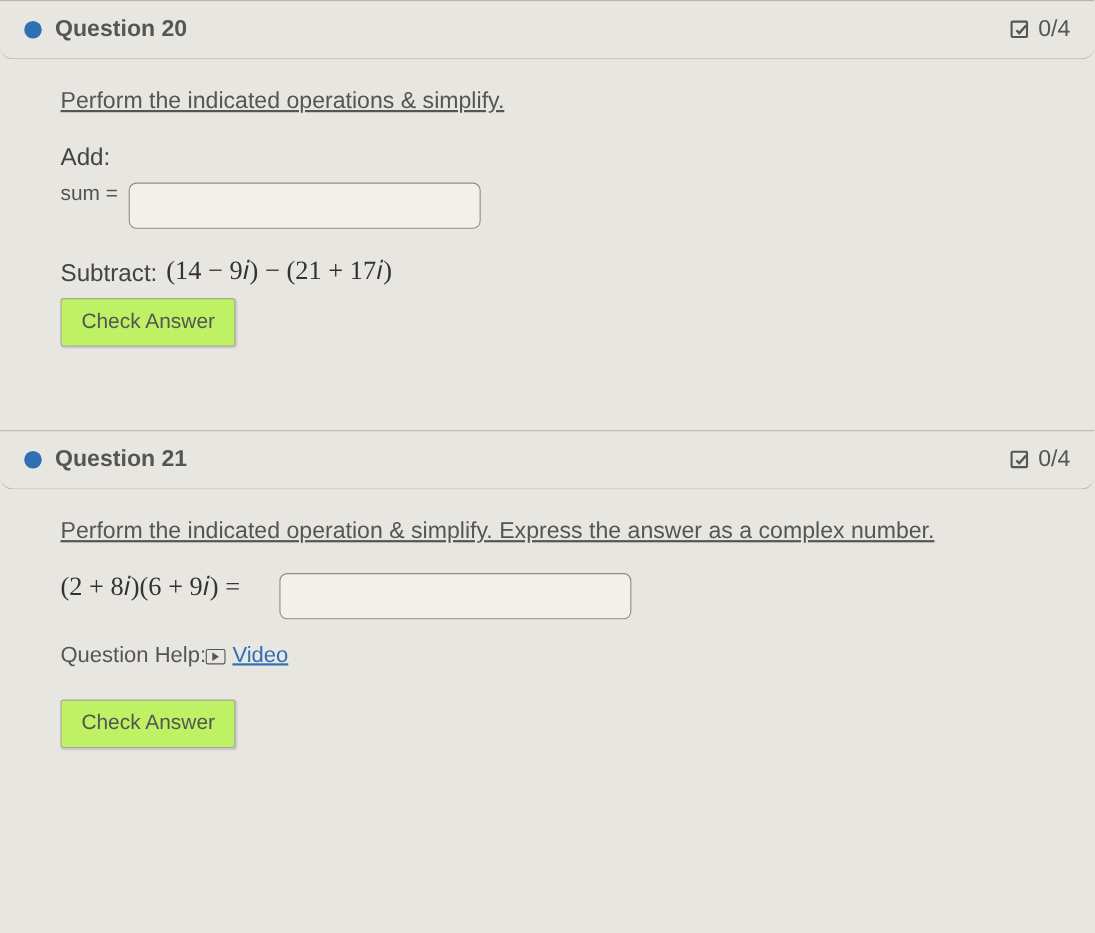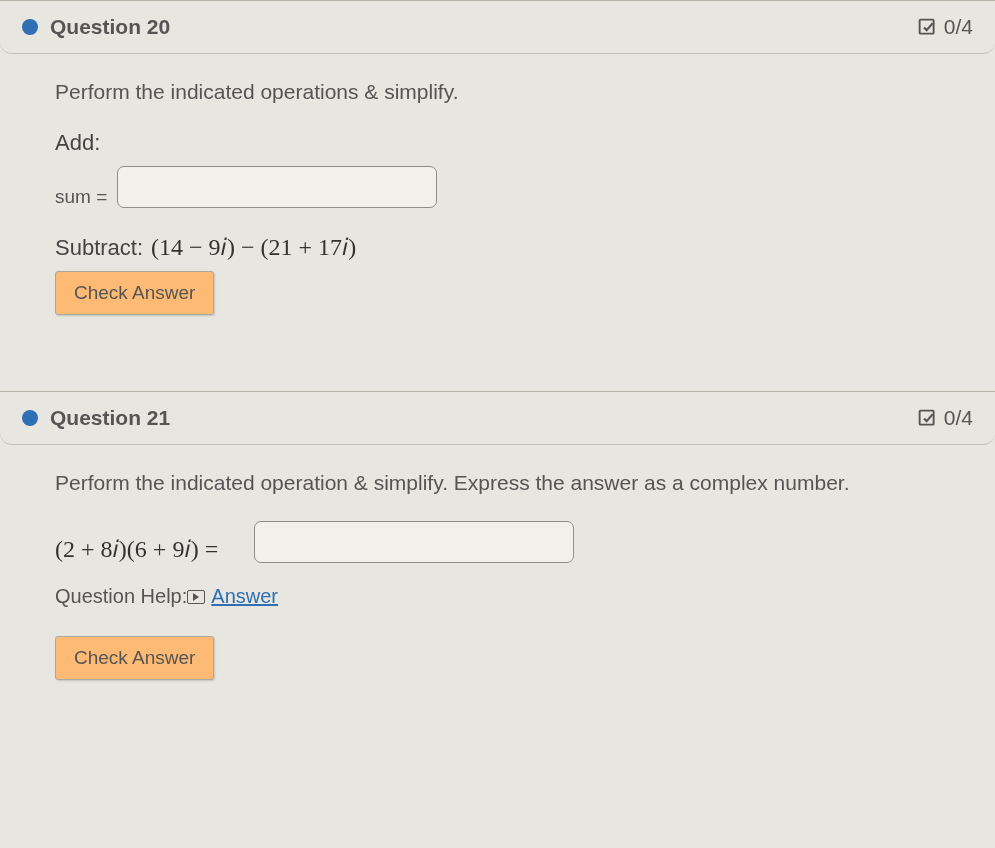--- a/index.html
+++ b/index.html
@@ -23,40 +23,40 @@
 .q-left { display: flex; align-items: center; gap: 12px; }
 .bullet {
   width: 16px; height: 16px; border-radius: 50%;
   background: #2f6fb3;
 }
 .q-title { font-weight: 700; font-size: 21px; color: #555; }
 .q-score { display: flex; align-items: center; gap: 6px; font-size: 21px; color: #555; }
 .check-icon { width: 21px; height: 21px; position: relative; }
 .check-icon svg { width: 100%; height: 100%; }
 .question-body { padding: 26px 55px 32px 55px; }
-.prompt { font-size: 21px; color: #555; margin-bottom: 26px; }
+.prompt { font-size: 21px; color: #555; margin-bottom: 26px; text-decoration: underline; }
 .problem-line { font-size: 22px; color: #444; margin-bottom: 10px; display:flex; align-items:center; gap:8px; flex-wrap:wrap;}
 .math { font-family: "Cambria Math", "Times New Roman", serif; font-size: 24px; color: #333; }
-.answer-row { display: flex; align-items: flex-end; gap: 10px; margin-bottom: 26px; }
+.answer-row { display: flex; align-items: flex-start; gap: 10px; margin-bottom: 26px; }
 .answer-label { font-size: 19px; color: #555; }
 input.answer-input {
   height: 42px;
   border: 1px solid #8f8d84;
   border-radius: 7px;
   background: #f2f0ea;
   padding: 0 10px;
   font-size: 20px;
   width: 320px;
 }
 .btn {
   display: inline-block;
   padding: 10px 18px;
   font-size: 19px;
   color: #555;
-  background: #fdba74;
+  background: #bef264;
   border: 1px solid #aba89e;
   border-radius: 3px;
   cursor: pointer;
   box-shadow: 1px 1px 2px rgba(0,0,0,0.15);
 }
 .help-row { font-size: 20px; color: #555; margin: 22px 0 28px 0; display:flex; align-items:center; gap: 0;}
 .video-link { color: #2f6fb3; text-decoration: underline; cursor:pointer; display:flex; align-items:center; gap:6px;}
 .video-icon { width:18px; height:14px; border:1.5px solid #555; border-radius:2px; position:relative; display:inline-block;}
 .video-icon::after { content:""; position:absolute; left:5px; top:2px; border-left:6px solid #555; border-top:4px solid transparent; border-bottom:4px solid transparent;}
 .divider { border-top: 1px solid #b8b5ab; margin-top: 44px; }
@@ -121,19 +121,19 @@
 
     <div class="answer-row" style="margin-bottom:22px;gap:36px;">
       <span class="math">(2 + 8𝑖)(6 + 9𝑖) =</span>
       <input class="answer-input" type="text" style="">
     </div>
 
     <div class="help-row">
       <span>Question Help:</span>
       <span class="video-link">
         <span class="video-icon"></span>
-        <span>Answer</span>
+        <span>Video</span>
       </span>
     </div>
 
     <button class="btn">Check Answer</button>
   </div>
 </div>
 
 </body></html>

